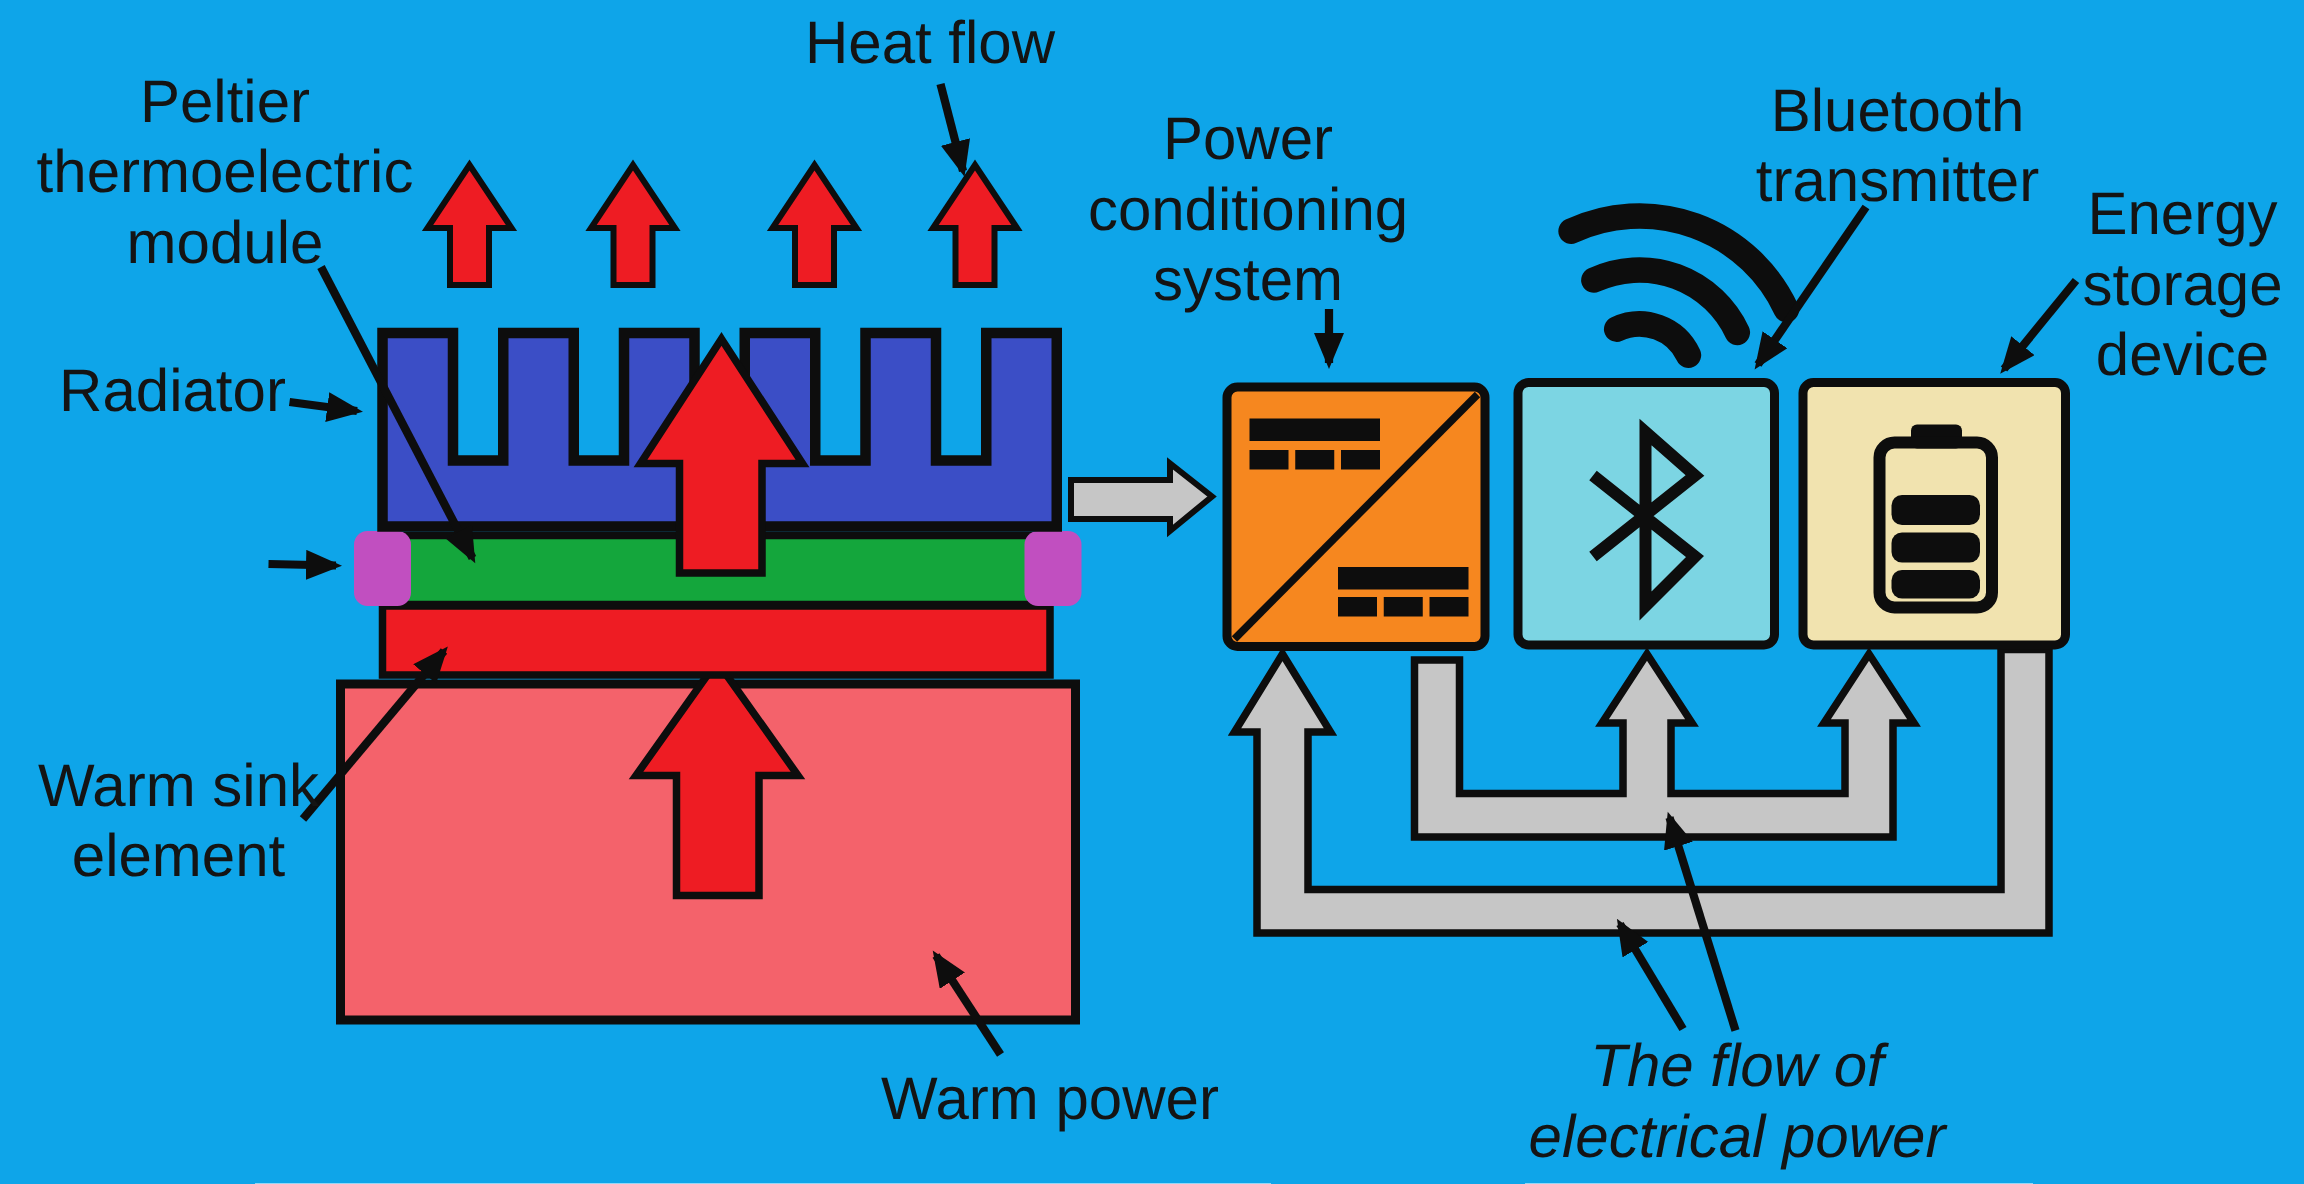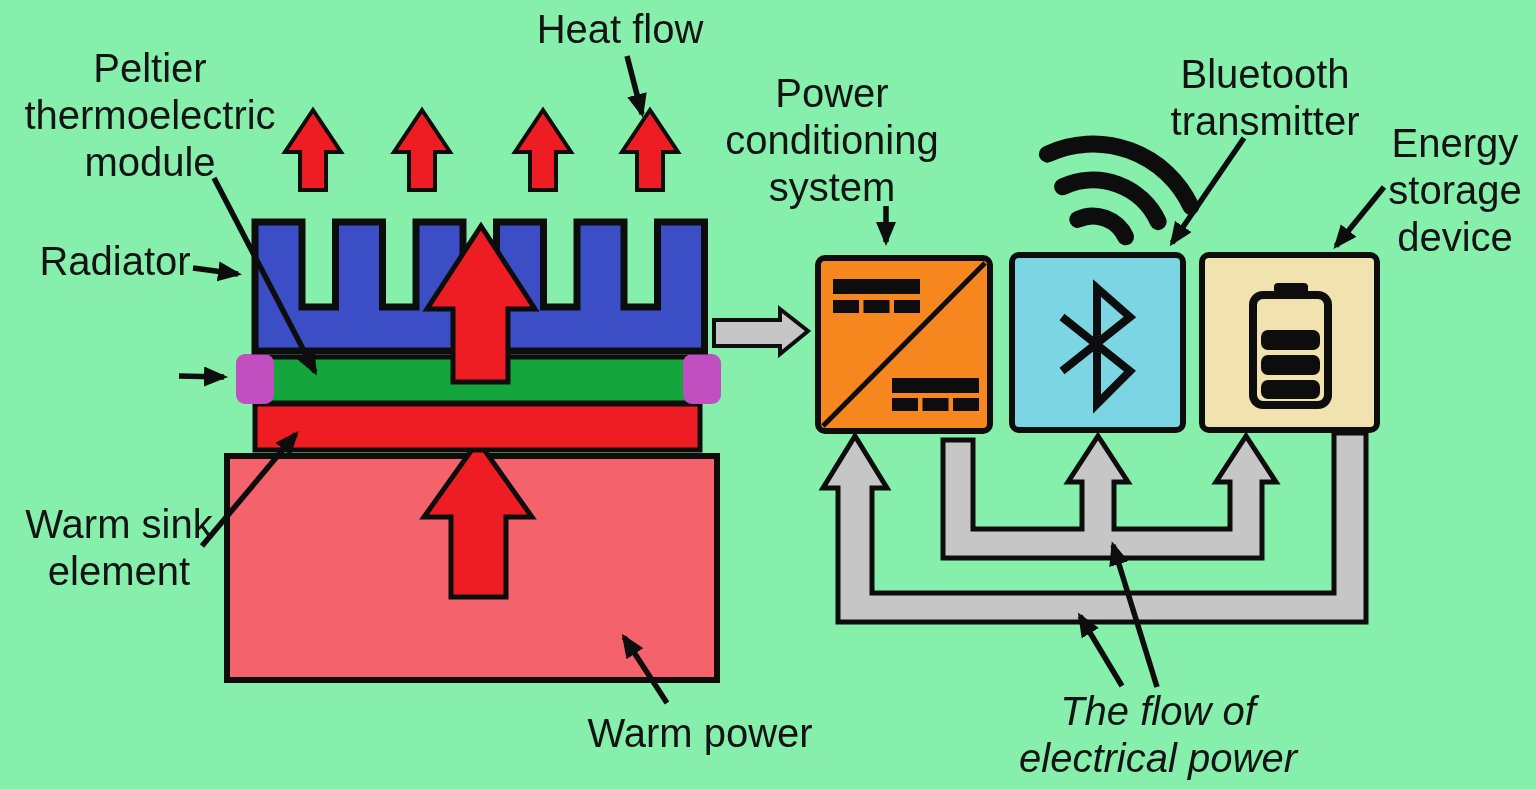--- a/index.html
+++ b/index.html
@@ -1,19 +1,19 @@
 <!DOCTYPE html>
 <html><head>
 <meta charset="utf-8">
 <style>
   html,body{margin:0;padding:0;background:#ffffff;}
   #stage{
     position:relative;
     width:1536px;height:789px;
-    background:#86efac;
+    background:#0ea5e9;
     font-family:"Liberation Sans", sans-serif;
     overflow:hidden;
   }
   #stage svg{position:absolute;left:0;top:0;}
   .lbl{
     position:absolute;
     transform:translateX(-50%);
     text-align:center;
     font-size:40px;
     line-height:47px;

